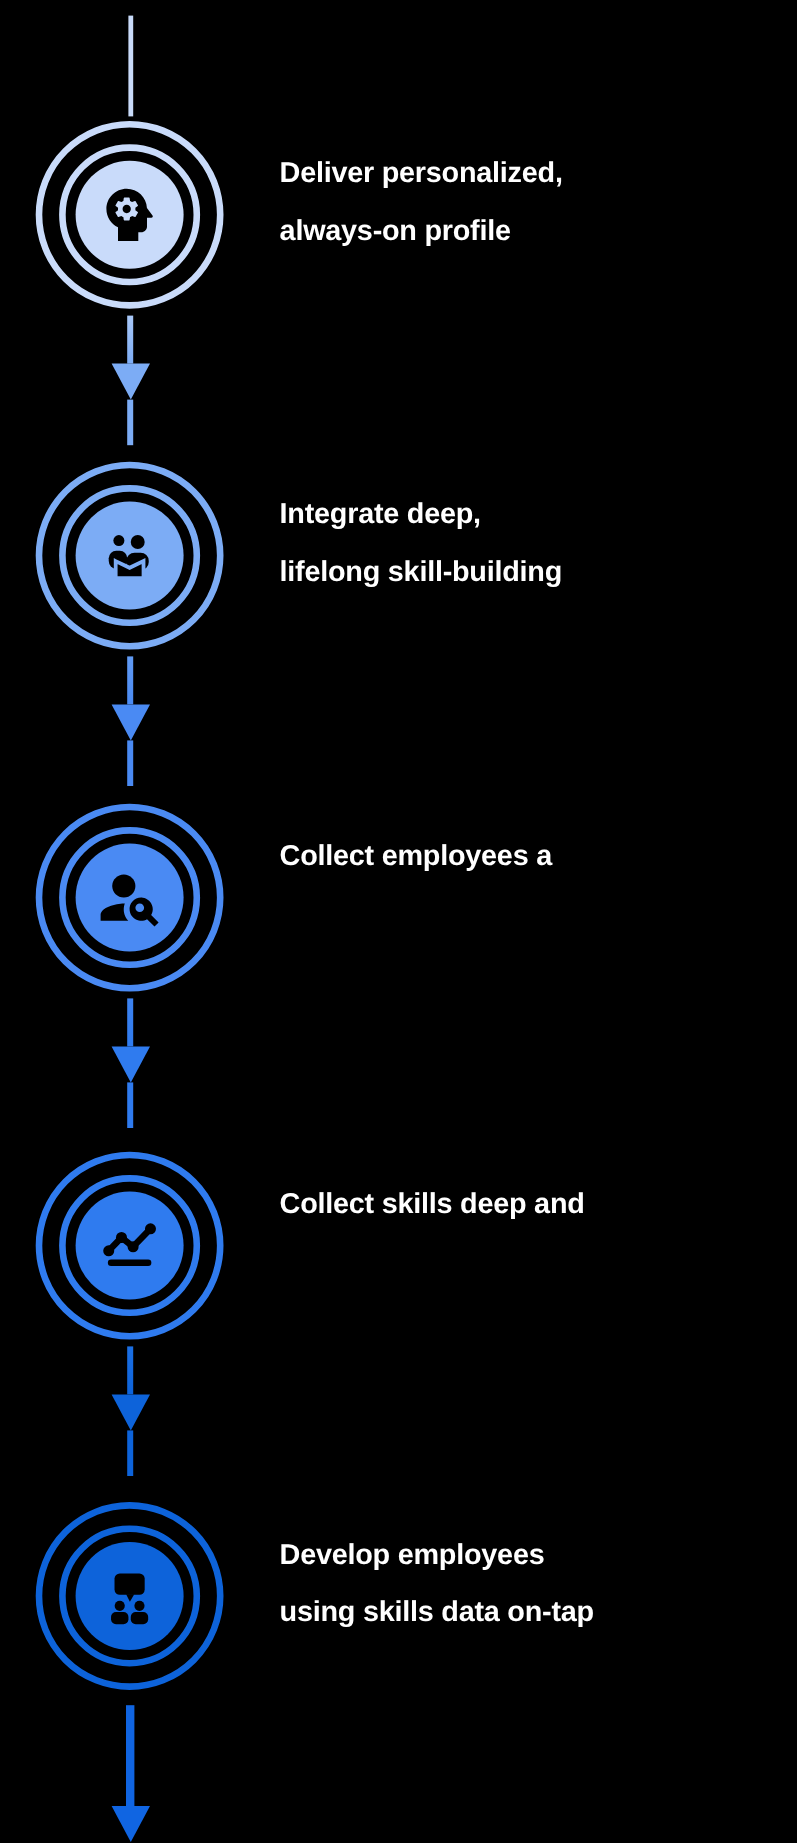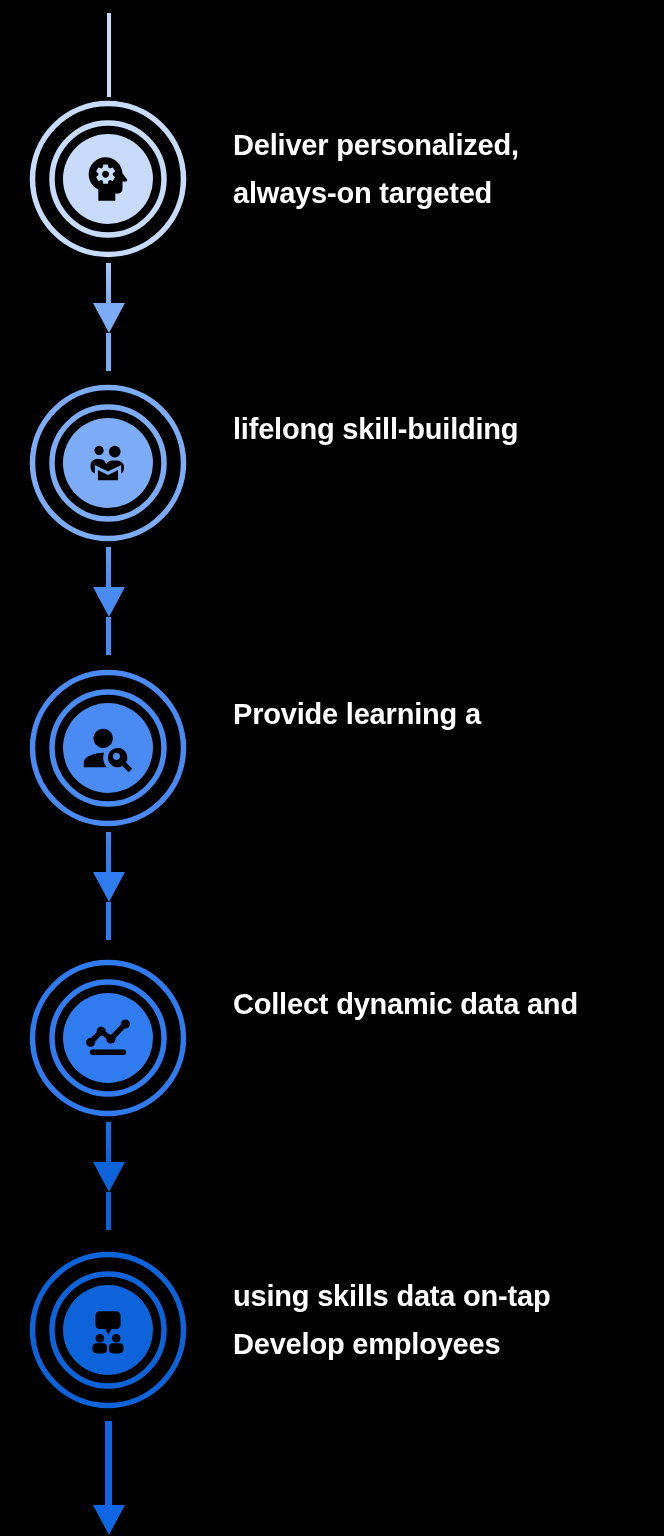--- a/index.html
+++ b/index.html
@@ -29,21 +29,21 @@
   
   .step{position:absolute;left:26px;width:164px;height:164px;}
   .step .ring{fill:none;stroke:var(--c);stroke-width:5.5;}
   .step .disc{fill:var(--c);}
   .step .glyph{fill:#000;}
   .step .glyph .book{stroke:var(--c);stroke-width:1.3;}
 
   
   .label{
     position:absolute;left:233px;width:420px;
-    font-weight:700;font-size:29px;line-height:48px;
+    font-weight:700;font-size:24px;line-height:48px;
     letter-spacing:-0.2px;white-space:nowrap;
   }
 </style>
 </head>
 <body style="background: rgb(0, 0, 0); color: rgb(255, 255, 255);">
 
 <div class="canvas">
 
   <div class="conn intro" style="top: 13px; --c-from: #C9DBFA; --c-to: #C9DBFA;">
     <div class="seg solid" style="height:84px"></div>
@@ -86,89 +86,90 @@
       <g class="glyph" transform="translate(53,53) scale(2.417)">
         <g transform="translate(24,0) scale(-1,1)">
           <path d="M13 8.57c-.79 0-1.43.64-1.43 1.43s.64 1.43 1.43 1.43 1.43-.64 1.43-1.43-.64-1.43-1.43-1.43z"></path>
           <path fill-rule="evenodd" d="M13 3C9.25 3 6.2 5.94 6.02 9.64L4.1 12.2c-.25.33-.01.8.4.8H6v3c0 1.1.9 2 2 2h1v3h7v-4.68c2.36-1.12 4-3.53 4-6.32 0-3.87-3.13-7-7-7zm3 7c0 .13-.01.26-.02.39l.83.66c.08.06.1.16.05.25l-.8 1.39c-.05.09-.16.12-.24.09l-.99-.4c-.21.16-.43.29-.67.39L14 13.83c-.01.1-.1.17-.2.17h-1.6c-.1 0-.18-.07-.2-.17l-.16-1.06c-.24-.1-.47-.23-.67-.39l-.99.4c-.09.03-.2 0-.24-.09l-.8-1.39c-.05-.08-.03-.19.05-.25l.83-.66c-.01-.13-.02-.26-.02-.39s.01-.26.02-.39l-.83-.66c-.08-.06-.1-.16-.05-.25l.8-1.39c.05-.09.16-.12.24-.09l.99.4c.21-.16.43-.29.67-.39l.16-1.06c.02-.1.1-.17.2-.17h1.6c.1 0 .18.07.2.17l.15 1.06c.24.1.46.23.67.39l.99-.4c.09-.03.2 0 .24.09l.8 1.39c.05.08.03.19-.05.25l-.83.66c.01.13.02.26.02.39z"></path>
         </g>
       </g>
     </svg>
   </div>
   <div class="label" style="top:121px">
     <div>Deliver personalized,</div>
-    <div>always-on targeted</div>
+    <div>always-on profile</div>
   </div>
 
   <div class="step" style="top: 381px; --c: #7CACF5;">
     <svg width="164" height="164" viewBox="0 0 164 164">
       <circle class="ring" cx="82" cy="82" r="75.5"></circle>
       <circle class="ring" cx="82" cy="82" r="56"></circle>
       <circle class="disc" cx="82" cy="82" r="45"></circle>
       <g class="glyph" transform="translate(53,53) scale(2.417)">
         <circle cx="8.3" cy="6.8" r="1.9"></circle>
         <circle cx="14.8" cy="7.3" r="2.4"></circle>
         <rect x="4.8" y="10.3" width="6.4" height="6.2" rx="2.6"></rect>
         <rect x="10.9" y="11" width="7.7" height="6" rx="2.8"></rect>
         <polygon class="book" points="7.2,13.9 12,16.2 16.8,13.9 16.8,19.8 7.2,19.8"></polygon>
       </g>
     </svg>
   </div>
   <div class="label" style="top:405px">
+    <div>Integrate deep,</div>
     <div>lifelong skill-building</div>
   </div>
 
   <div class="step" style="top: 666px; --c: #4A8AF3;">
     <svg width="164" height="164" viewBox="0 0 164 164">
       <circle class="ring" cx="82" cy="82" r="75.5"></circle>
       <circle class="ring" cx="82" cy="82" r="56"></circle>
       <circle class="disc" cx="82" cy="82" r="45"></circle>
       <g class="glyph" transform="translate(53,53) scale(2.417)">
         <path d="M10 12c2.21 0 4-1.79 4-4s-1.79-4-4-4-4 1.79-4 4 1.79 4 4 4z"></path>
         <path d="M10.35 14.01C7.62 13.91 2 15.27 2 18v2h9.54c-2.47-2.76-1.23-5.89-1.19-5.99z"></path>
         <path d="M19.43 18.02c.47-.8.7-1.77.48-2.82-.34-1.64-1.72-2.95-3.38-3.16-2.63-.34-4.85 1.87-4.5 4.5.21 1.67 1.52 3.04 3.16 3.38 1.05.22 2.02-.01 2.82-.48L20.59 22 22 20.59l-2.57-2.57zM15.5 17c-.83 0-1.5-.67-1.5-1.5s.67-1.5 1.5-1.5 1.5.67 1.5 1.5-.67 1.5-1.5 1.5z"></path>
       </g>
     </svg>
   </div>
   <div class="label" style="top:690px">
-    <div>Provide learning a</div>
+    <div>Collect employees a</div>
   </div>
 
   <div class="step" style="top: 956px; --c: #2F7BEF;">
     <svg width="164" height="164" viewBox="0 0 164 164">
       <circle class="ring" cx="82" cy="82" r="75.5"></circle>
       <circle class="ring" cx="82" cy="82" r="56"></circle>
       <circle class="disc" cx="82" cy="82" r="45"></circle>
       <g class="glyph" transform="translate(53,53) scale(2.417)">
         <polyline points="4.8,13.8 9.2,9.2 13.2,12.4 19.2,6.2" fill="none" stroke="#000" stroke-width="2.2" stroke-linecap="round" stroke-linejoin="round"></polyline>
         <circle cx="4.8" cy="13.8" r="1.9"></circle>
         <circle cx="9.2" cy="9.2" r="1.9"></circle>
         <circle cx="13.2" cy="12.4" r="1.9"></circle>
         <circle cx="19.2" cy="6.2" r="1.9"></circle>
         <rect x="4.5" y="16.8" width="15" height="2.2" rx="1.1"></rect>
       </g>
     </svg>
   </div>
   <div class="label" style="top:980px">
-    <div>Collect dynamic data and</div>
+    <div>Collect skills deep and</div>
   </div>
 
   <div class="step" style="top: 1248px; --c: #0D63DA;">
     <svg width="164" height="164" viewBox="0 0 164 164">
       <circle class="ring" cx="82" cy="82" r="75.5"></circle>
       <circle class="ring" cx="82" cy="82" r="56"></circle>
       <circle class="disc" cx="82" cy="82" r="45"></circle>
       <g class="glyph" transform="translate(53,53) scale(2.417)">
         <rect x="6.8" y="4.2" width="10.4" height="7.4" rx="1.8"></rect>
         <polygon points="10.8,11.4 13.6,11.4 12.1,14"></polygon>
         <circle cx="8.6" cy="15.4" r="1.75"></circle>
         <circle cx="15.4" cy="15.4" r="1.75"></circle>
         <rect x="5.6" y="17.5" width="6" height="4.2" rx="1.7"></rect>
         <rect x="12.4" y="17.5" width="6" height="4.2" rx="1.7"></rect>
       </g>
     </svg>
   </div>
   <div class="label" style="top:1272px">
+    <div>Develop employees</div>
     <div>using skills data on-tap</div>
-    <div>Develop employees</div>
   </div>
 
 </div>
 
 </body></html>

